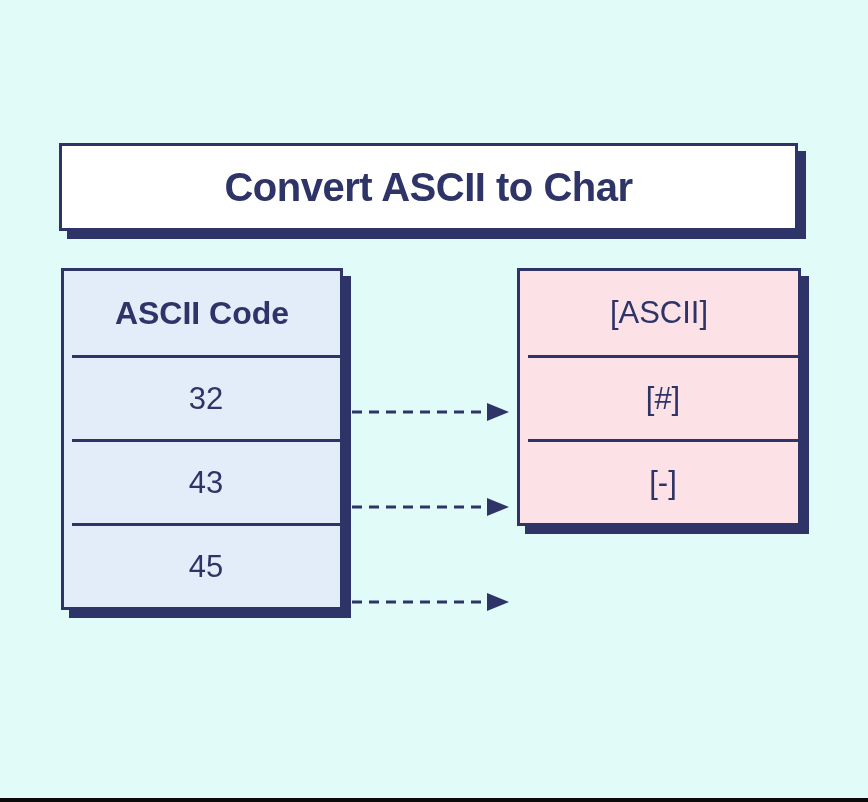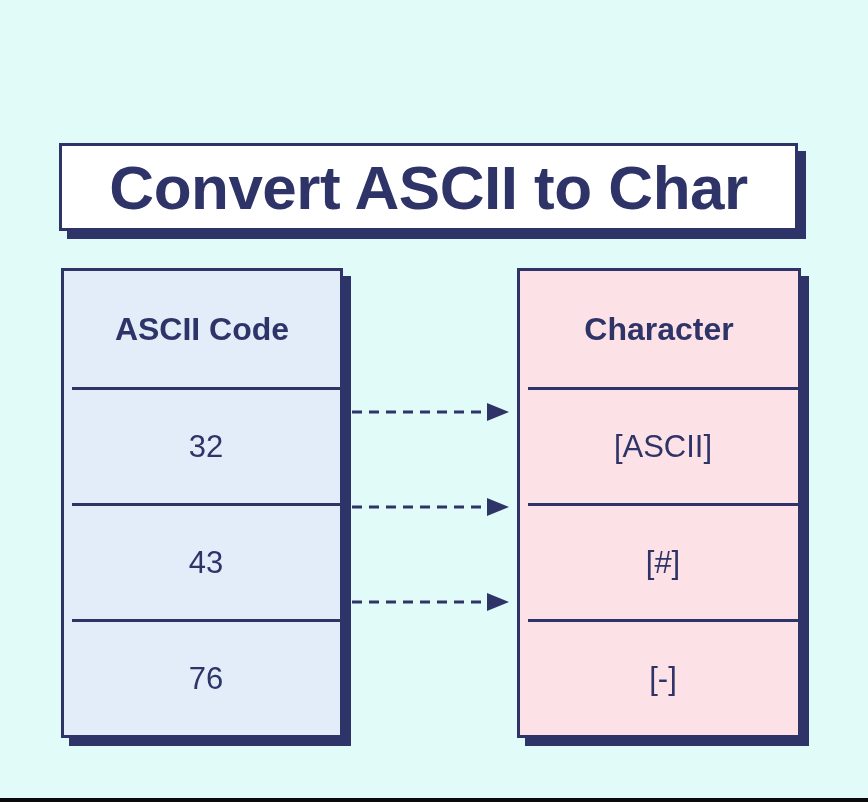--- a/index.html
+++ b/index.html
@@ -28,21 +28,21 @@
     width: 739px;
     height: 88px;
     background: var(--color-title-bg);
     border: 3px solid var(--color-navy);
     box-shadow: 8px 8px 0 0 var(--color-navy);
     display: flex;
     align-items: center;
     justify-content: center;
   }
   .title-box h1 {
-    font-size: 62px;
+    font-size: 40px;
     font-weight: bold;
     color: var(--color-navy);
     letter-spacing: -0.5px;
     white-space: nowrap;
   }
   .map-table {
     position: absolute;
     top: 268px;
     border: 3px solid var(--color-navy);
     box-shadow: 8px 8px 0 0 var(--color-navy);
@@ -51,21 +51,21 @@
     left: 61px;
     width: 282px;
     background: var(--color-ascii-bg);
   }
   .map-table.char {
     left: 517px;
     width: 284px;
     background: var(--color-char-bg);
   }
   .cell {
-    height: 116px;
+    height: 84px;
     display: flex;
     align-items: center;
     justify-content: center;
     color: var(--color-navy);
     font-size: 31px;
   }
   .cell + .cell {
     border-top: 3px solid var(--color-navy);
     margin-left: 8px;
   }
@@ -106,21 +106,21 @@
 <div class="canvas">
 
   <div class="title-box">
     <h1>Convert ASCII to Char</h1>
   </div>
 
   <div class="map-table ascii">
     <div class="cell header">ASCII Code</div>
     <div class="cell">32</div>
     <div class="cell">43</div>
-    <div class="cell">76</div>
+    <div class="cell">45</div>
   </div>
 
   <div class="arrow a0">
     <svg width="160" height="20" viewBox="0 0 160 20">
       <line x1="1" y1="10" x2="136" y2="10"></line>
       <polygon points="136,1 158,10 136,19"></polygon>
     </svg>
   </div>
   <div class="arrow a1">
     <svg width="160" height="20" viewBox="0 0 160 20">
@@ -129,21 +129,20 @@
     </svg>
   </div>
   <div class="arrow a2">
     <svg width="160" height="20" viewBox="0 0 160 20">
       <line x1="1" y1="10" x2="136" y2="10"></line>
       <polygon points="136,1 158,10 136,19"></polygon>
     </svg>
   </div>
 
   <div class="map-table char">
-    <div class="cell header">Character</div>
     <div class="cell">[ASCII]</div>
     <div class="cell">[#]</div>
     <div class="cell">[-]</div>
   </div>
 
   <div class="bottom-bar"></div>
 
 </div>
 
 </body></html>

